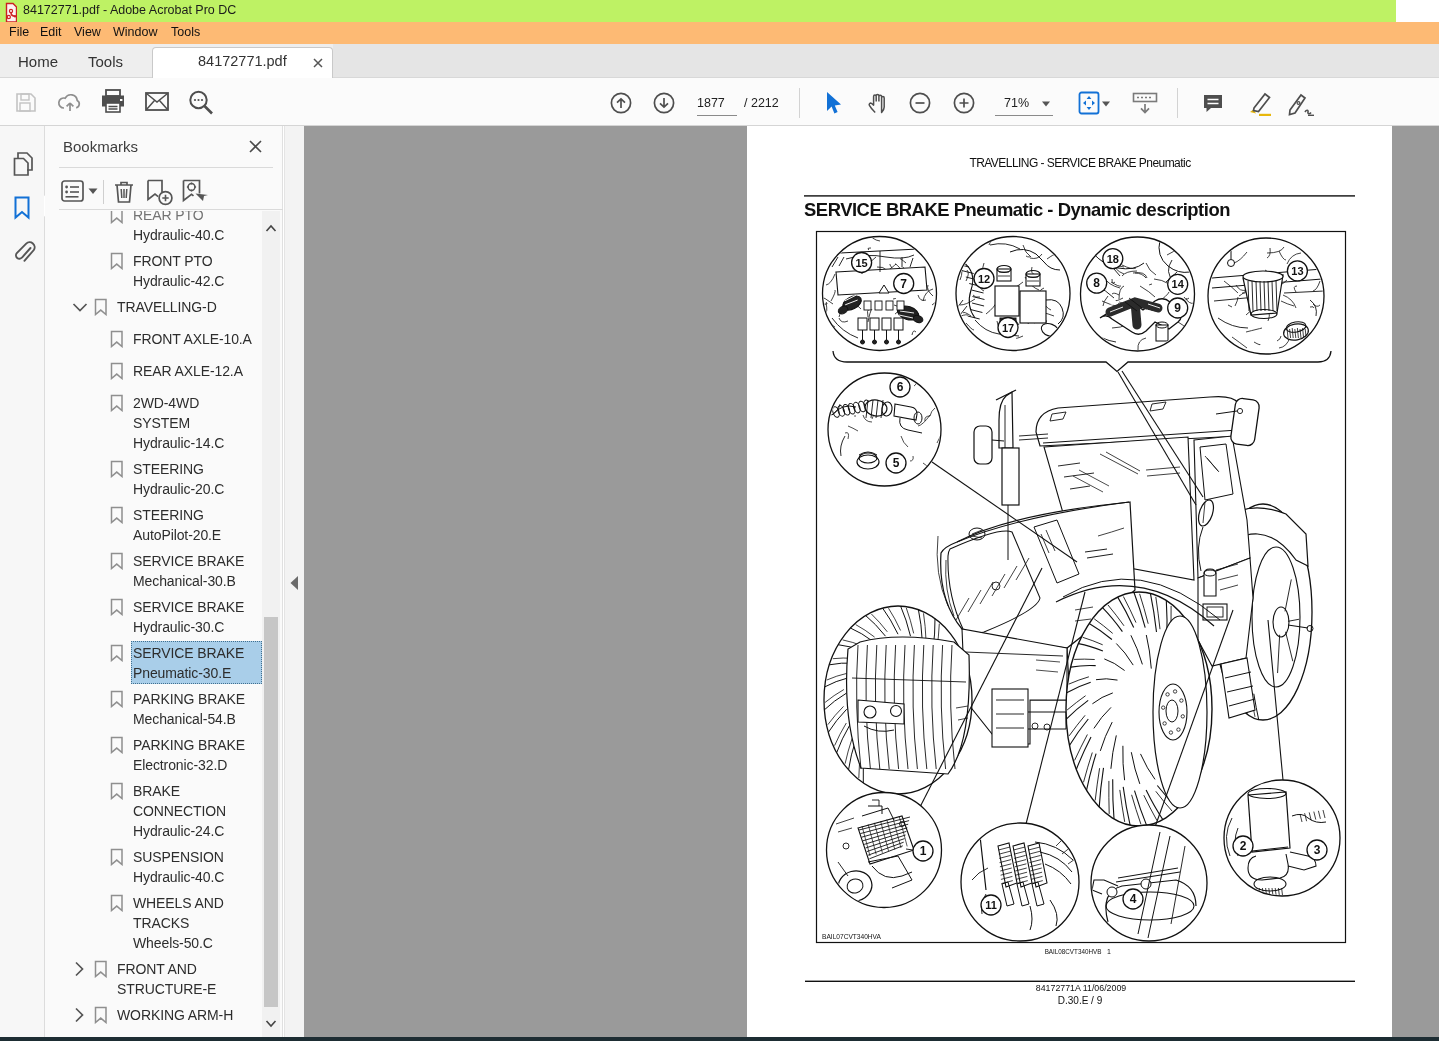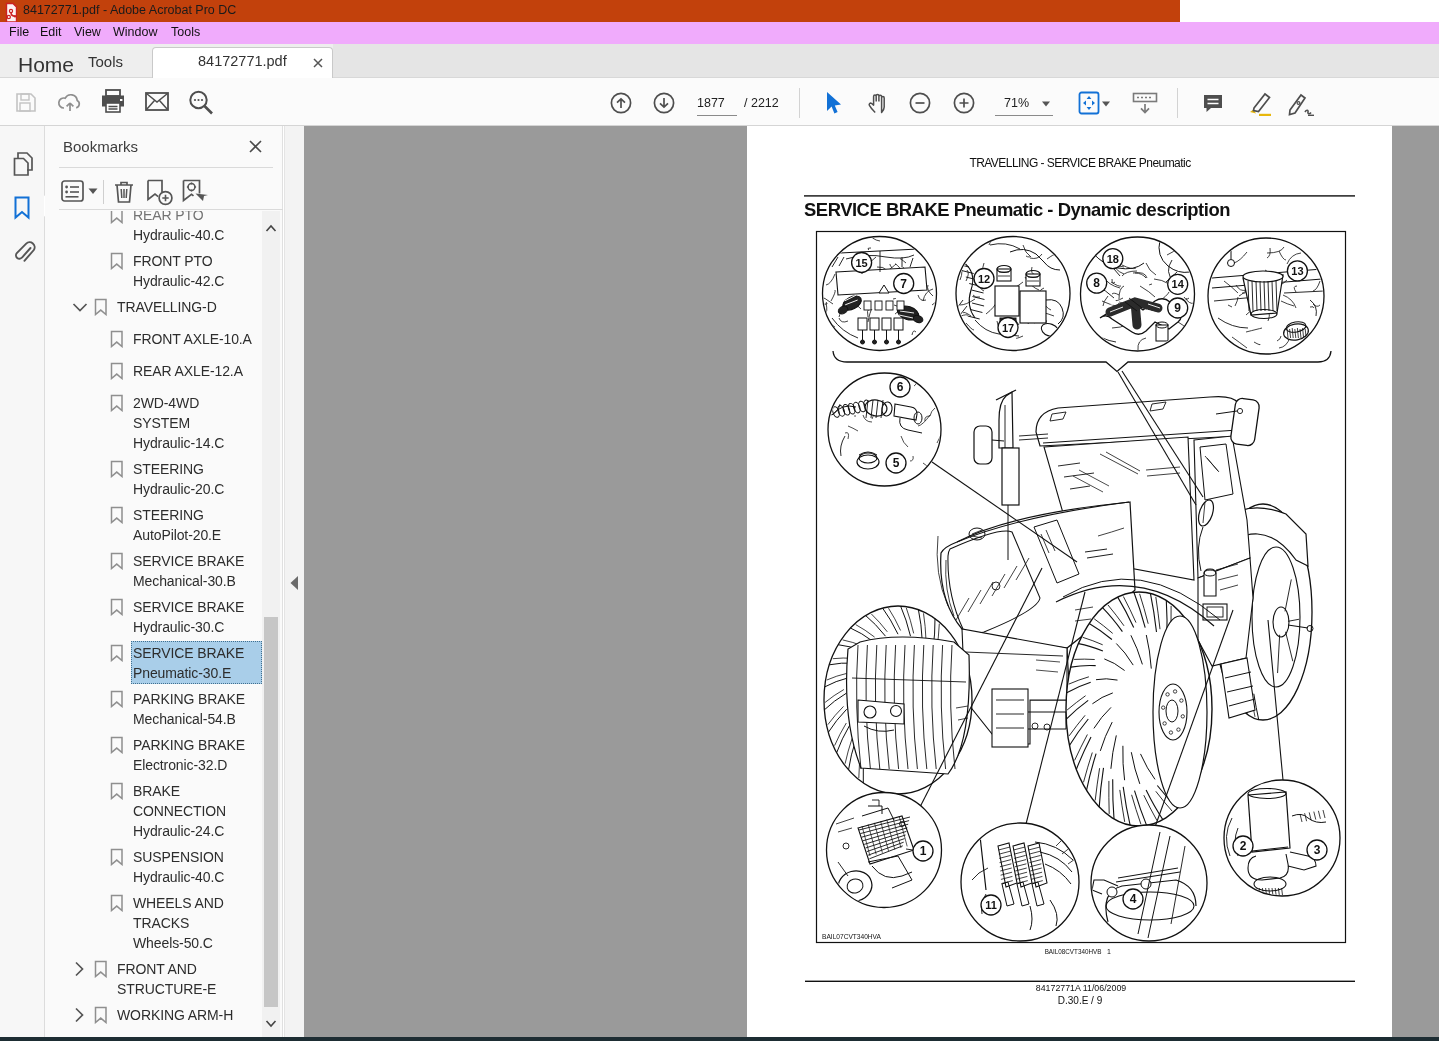--- a/index.html
+++ b/index.html
@@ -1,39 +1,39 @@
 <!DOCTYPE html>
 <html><head><meta charset="utf-8"><style>
 *{margin:0;padding:0;box-sizing:border-box}
 html,body{width:1439px;height:1041px;overflow:hidden;background:#fff;
  font-family:"Liberation Sans",sans-serif;-webkit-font-smoothing:antialiased}
 .abs{position:absolute}
 </style></head><body>
-<div class="abs" style="left:0;top:0;width:1180px;height:22px;background:#c2410c">
+<div class="abs" style="left:0;top:0;width:1396px;height:22px;background:#bef264">
     <svg class="abs" style="left:4px;top:2px" width="13" height="21" viewBox="0 0 13 21">
       <path d="M2.5 1.5 h6.5 l3.5 3.5 v15 h-10 z" fill="#fdf3f3" stroke="#c22" stroke-width="1.4"></path>
 <circle cx="7" cy="9" r="1.6" fill="none" stroke="#c22" stroke-width="1.2"></circle>
 <circle cx="4.8" cy="15" r="1.6" fill="none" stroke="#c22" stroke-width="1.2"></circle>
 <path d="M7 10.5 C7 13 8.5 14 10.5 14.2" fill="none" stroke="#c22" stroke-width="1.6"></path>
 <circle cx="11" cy="14.3" r="1.2" fill="#c22"></circle>
     </svg>
     <div class="abs" style="left:23px;top:3px;font-size:12.5px;color:#1b1b1b">84172771.pdf - Adobe Acrobat Pro DC</div>
   </div>
-<div class="abs" style="left:0;top:22px;width:1439px;height:22px;background:#f0abfc">
+<div class="abs" style="left:0;top:22px;width:1439px;height:22px;background:#fdba74">
     <div class="abs" style="left:9px;top:3px;font-size:12.5px;color:#111">File</div>
     <div class="abs" style="left:40px;top:3px;font-size:12.5px;color:#111">Edit</div>
     <div class="abs" style="left:74px;top:3px;font-size:12.5px;color:#111">View</div>
     <div class="abs" style="left:113px;top:3px;font-size:12.5px;color:#111">Window</div>
     <div class="abs" style="left:171px;top:3px;font-size:12.5px;color:#111">Tools</div>
   </div>
 <div class="abs" style="left:0;top:44px;width:1439px;height:34px;background:#eeeeee">
     <div class="abs" style="left:333px;top:0;width:1106px;height:34px;background:#e5e5e5"></div>
     <div class="abs" style="left:0px;top:33px;width:152px;height:1px;background:#d8d8d8"></div>
     <div class="abs" style="left:333px;top:33px;width:1106px;height:1px;background:#d8d8d8"></div>
-    <div class="abs" style="left:18px;top:9px;font-size:21px;color:#333">Home</div>
+    <div class="abs" style="left:18px;top:9px;font-size:15px;color:#333">Home</div>
     <div class="abs" style="left:88px;top:9px;font-size:15px;color:#333">Tools</div>
     <div class="abs" style="left:152px;top:3px;width:181px;height:31px;background:#fff;border:1px solid #c9c9c9;border-bottom:none;border-radius:4px 4px 0 0"></div>
     <div class="abs" style="left:198px;top:9px;font-size:14.5px;color:#333">84172771.pdf</div>
     <svg class="abs" style="left:313px;top:14px" width="10" height="10" viewBox="0 0 10 10">
       <path d="M1 1 L9 9 M9 1 L1 9" stroke="#555" stroke-width="1.5"></path>
     </svg>
   </div>
 <div class="abs" style="left:0;top:78px;width:1439px;height:48px;background:#fbfbfb;border-bottom:1px solid #d5d5d5"></div>
 <svg class="abs" style="left:14px;top:90px" width="24" height="24" viewBox="0 0 24 24">
     <path d="M3 4 h14 l4 4 v13 h-18 z" fill="none" stroke="#c3c3c3" stroke-width="1.6"></path>

